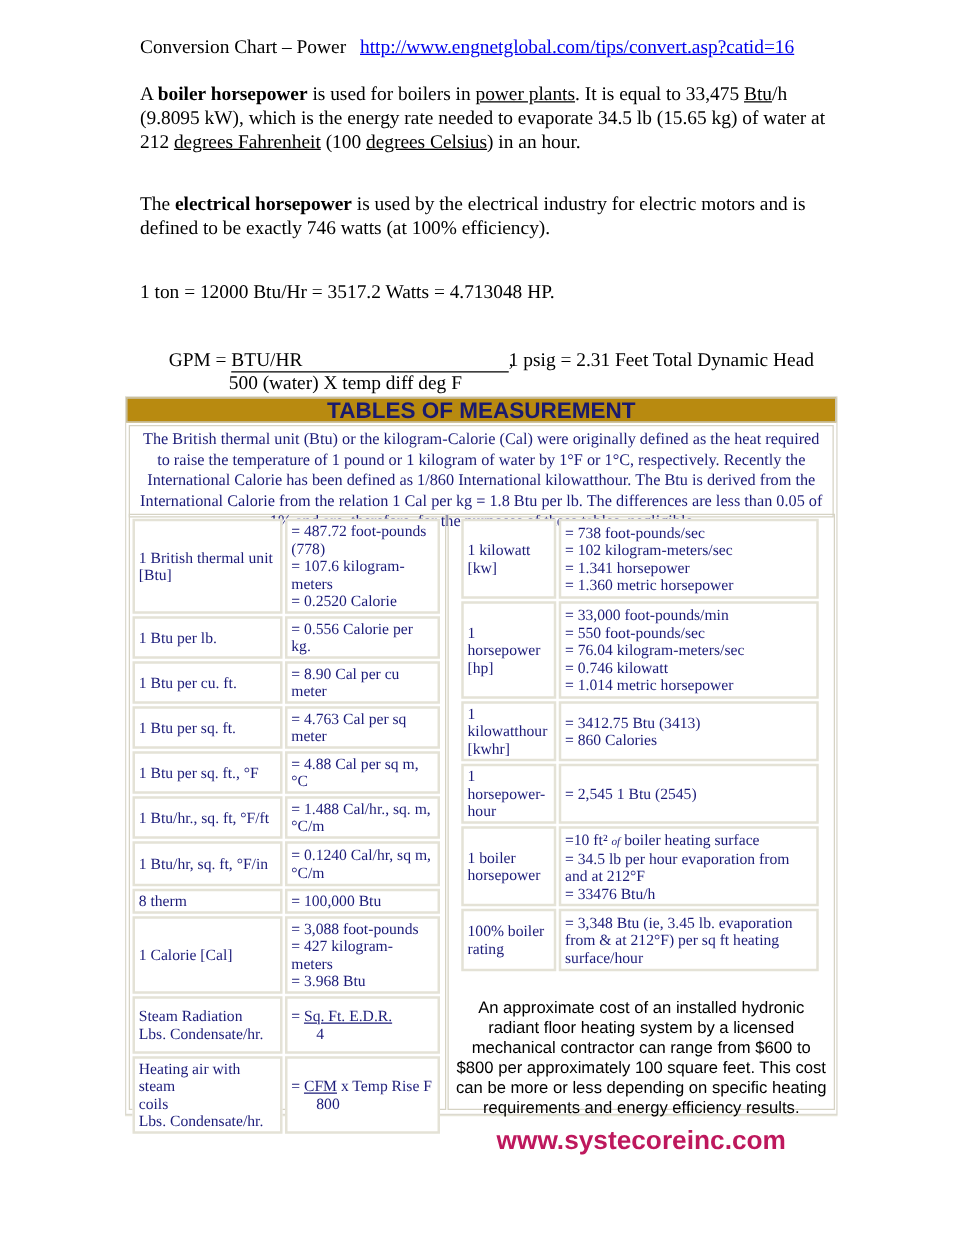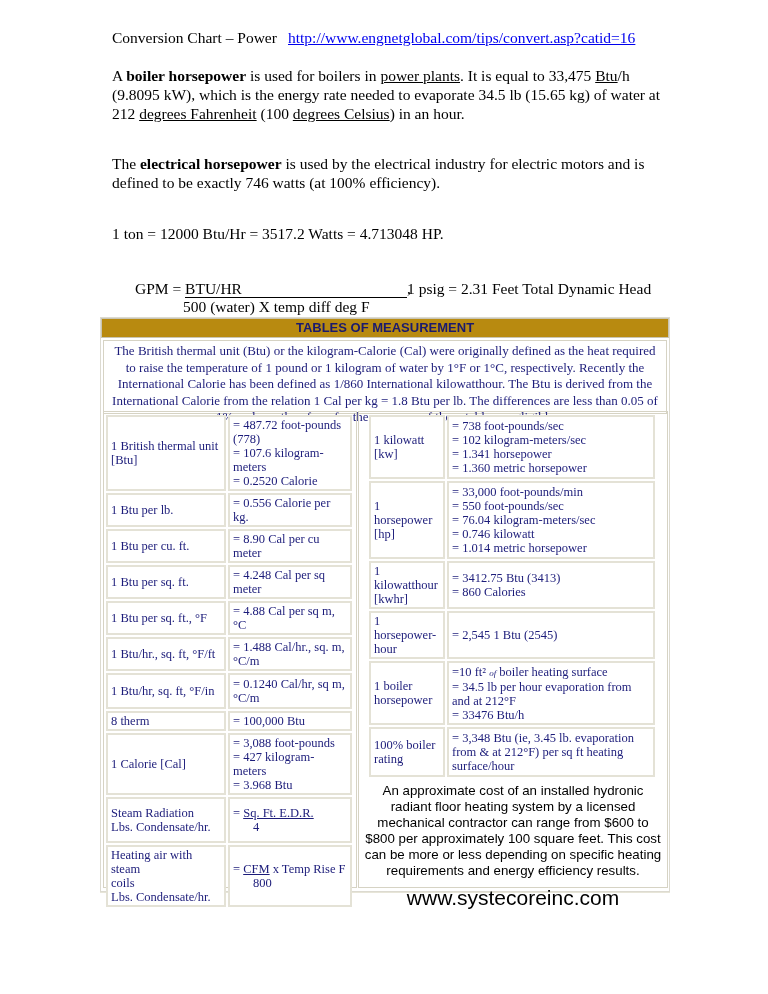--- a/index.html
+++ b/index.html
@@ -8,32 +8,32 @@
   .p-title { position:absolute; top:28px; left:0; white-space:nowrap; }
   .p-title .link { position:absolute; left:176px; color:#0000ee; text-decoration:underline; }
   .para { position:absolute; left:0; width:560px; }
   .u { text-decoration:underline; }
   .gpm { position:absolute; top:279px; left:4px; width:560px;margin-left:19px; }
   .gpm .num { display:inline-block; width:222px; border-bottom:1px solid #000; line-height:17px; }
   .gpm .den { position:absolute; left:48px; top:18px; white-space:nowrap; }
   .gpm .psig { position:absolute; left:272px; top:0; white-space:nowrap; }
 
   .tbl-wrap { position:absolute; left:100px; top:317px; width:568px; height:573px; border:1px solid #dcdad0; background:#fff; box-shadow: 0 1px 0 #e7e5d8; }
-  .tbl-head { height:18px; background:#b8860b; background:#b88a10; border:1px solid #c9c5b4; text-align:center; font-family:"Liberation Sans", sans-serif; font-weight:bold; font-size:13px; line-height:18px; color:#1a1a6e; }
+  .tbl-head { height:18px; background:#b8860b; background:#b88a10; border:1px solid #c9c5b4; text-align:center; font-family:"Liberation Sans", sans-serif; font-weight:bold; font-size:18px; line-height:18px; color:#1a1a6e; }
   .intro { margin:2px 2px 0 2px; border:1px solid #d6d3c4; padding:2px 6px 4px 6px; text-align:center; color:#1c1c7a; font-size:13px; line-height:16.5px; height:66px; }
   .col-left { position:absolute; left:2px; top:93px; width:252px; height:475px; border:1px solid #d6d3c4; }
   .col-right { position:absolute; left:257px; top:93px; width:308px; height:475px; border:1px solid #d6d3c4; }
   table.conv { border-collapse:separate; border-spacing:2px; font-size:12.5px; line-height:14px; color:#1c1c7a; }
   table.conv td { border:2px solid #e4e2d6; padding:1px 3px; vertical-align:middle; background:#fff; }
   .col-left table.conv { width:250px; margin-top:1px; }
   .col-left table.conv td.k { width:110px; }
   .col-right table.conv { width:290px; margin:1px 0 0 8px; }
   .col-right table.conv td.k { width:66px; }
-  .ad { text-align:center; font-family:"Liberation Sans", sans-serif; font-size:13.3px; line-height:16px; color:#000; margin-top:4px; padding:0 2px; }
-  .ad-url { color:#000000; font-size:21px; line-height:26px; margin-top:6px; }
+  .ad { text-align:center; font-family:"Liberation Sans", sans-serif; font-size:13.3px; line-height:16px; color:#000; margin-top:19px; padding:0 2px; }
+  .ad-url { color:#be185d; font-size:21px; line-height:26px; margin-top:6px;font-weight:bold; }
   .small-of { font-size:9px; font-style:italic; }
   .frac { display:inline-block; vertical-align:top;font-family:Liberation Serif, serif; }
   .frac .d { display:block; padding-left:20px; }
 </style>
 </head>
 <body>
 
 <div class="doc">
   <div class="p-title">
     <span>Conversion Chart – Power</span>
@@ -76,21 +76,21 @@
       <tr style="height:20px;">
         <td class="k">1 Btu per lb.</td>
         <td>= 0.556 Calorie per kg.</td>
       </tr>
       <tr style="height:20px;padding-left:24px;">
         <td class="k">1 Btu per cu. ft.</td>
         <td>= 8.90 Cal per cu meter</td>
       </tr>
       <tr style="height:20px;">
         <td class="k">1 Btu per sq. ft.</td>
-        <td>= 4.248 Cal per sq meter</td>
+        <td>= 4.763 Cal per sq meter</td>
       </tr>
       <tr style="height:20px;">
         <td class="k">1 Btu per sq. ft., °F</td>
         <td>= 4.88 Cal per sq m, °C</td>
       </tr>
       <tr style="height:21px;">
         <td class="k">1 Btu/hr., sq. ft, °F/ft</td>
         <td>
               <div>= 1.488 Cal/hr., sq. m,</div>
               <div>°C/m</div>

